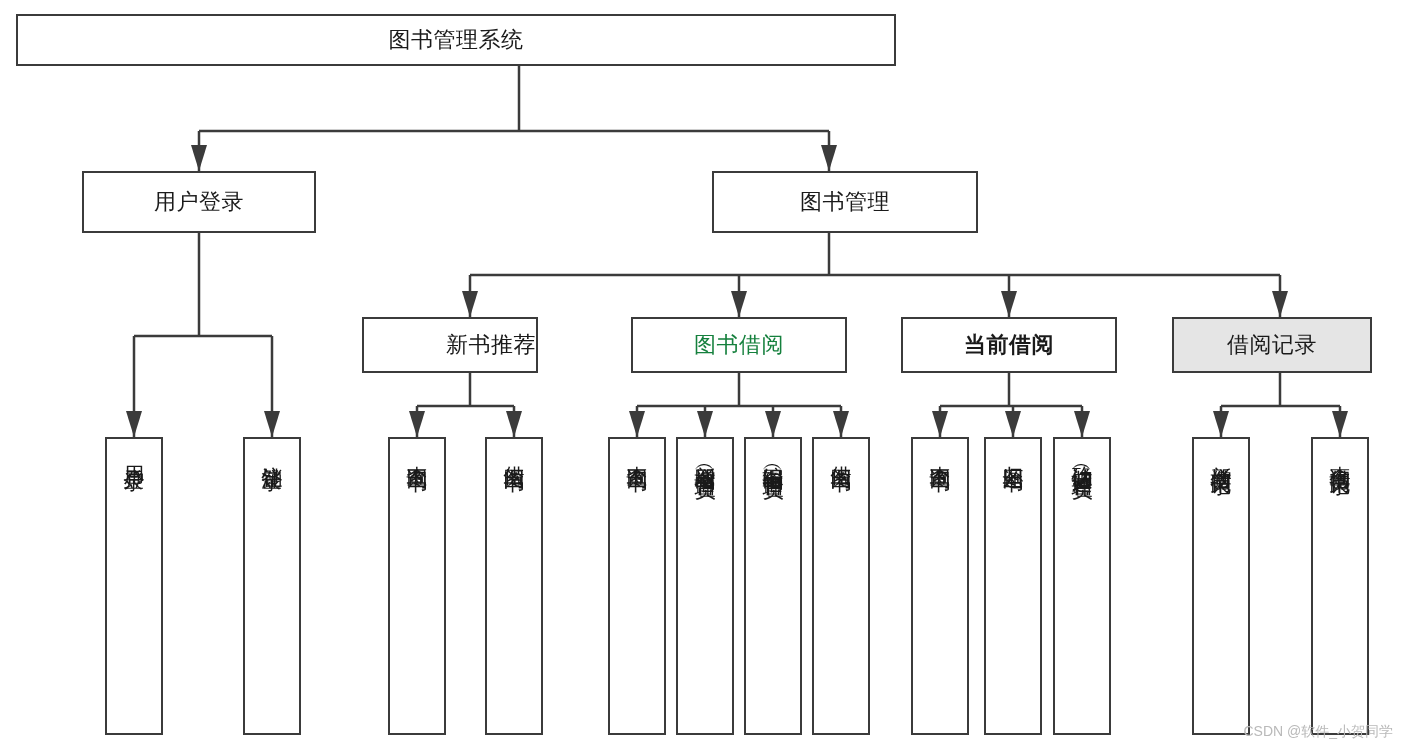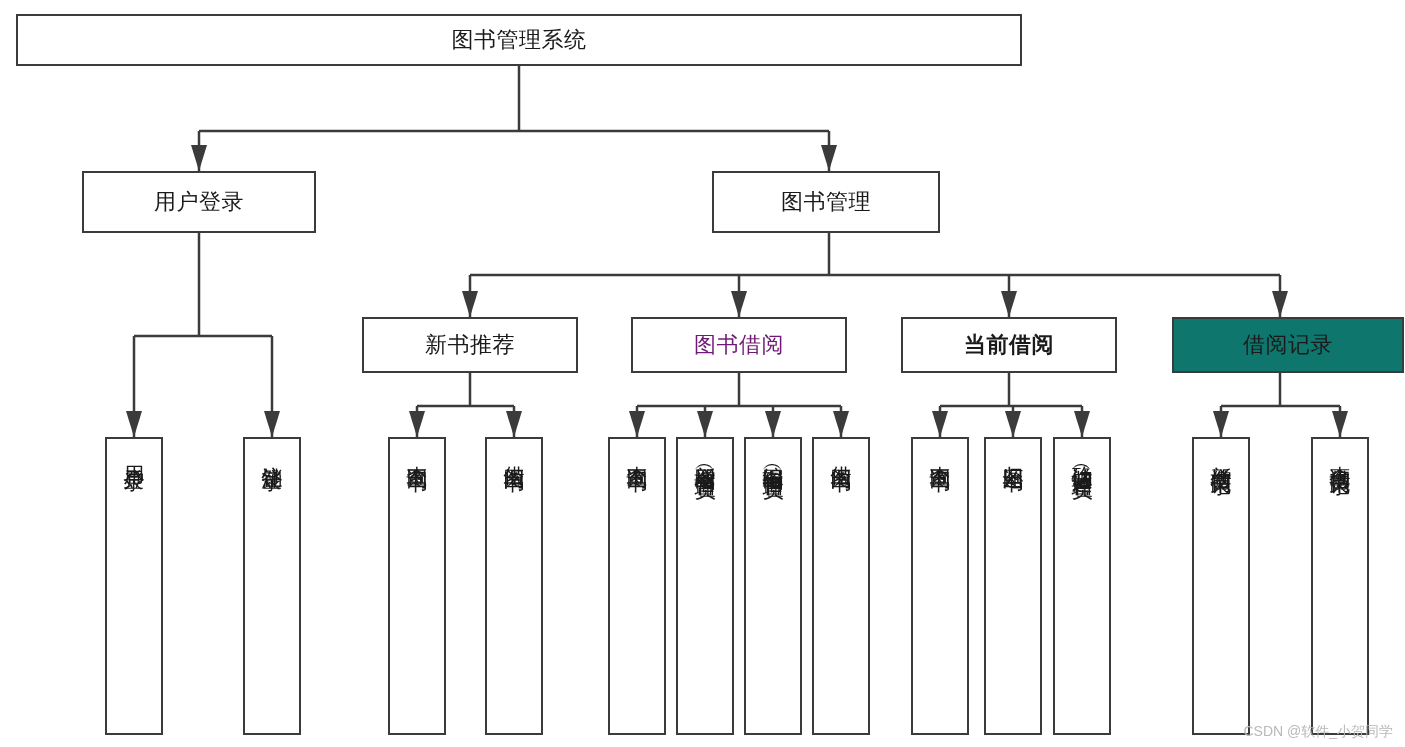--- a/index.html
+++ b/index.html
@@ -114,39 +114,39 @@
       <line x1="1082" y1="406" x2="1082" y2="437" stroke="#3b3b3b" stroke-width="2.5"></line>
       <path d="M 1074 411 L 1090 411 L 1082 437 Z" fill="#3b3b3b"></path>
       <line x1="1280" y1="373" x2="1280" y2="406" stroke="#3b3b3b" stroke-width="2.5"></line>
       <line x1="1221" y1="406" x2="1340" y2="406" stroke="#3b3b3b" stroke-width="2.5"></line>
       <line x1="1221" y1="406" x2="1221" y2="437" stroke="#3b3b3b" stroke-width="2.5"></line>
       <path d="M 1213 411 L 1229 411 L 1221 437 Z" fill="#3b3b3b"></path>
       <line x1="1340" y1="406" x2="1340" y2="437" stroke="#3b3b3b" stroke-width="2.5"></line>
       <path d="M 1332 411 L 1348 411 L 1340 437 Z" fill="#3b3b3b"></path>
     </svg>
   <div id="nodes-layer">
-      <div class="node" style="left: 16px; top: 14px; width: 1006px; height: 52px; border-color: rgb(59, 59, 59); background: rgb(255, 255, 255);">
+      <div class="node" style="left: 16px; top: 14px; width: 880px; height: 52px; border-color: rgb(59, 59, 59); background: rgb(255, 255, 255);">
         <span class="node-label" style="color: rgb(26, 26, 26);">图书管理系统</span>
       </div>
       <div class="node" style="left: 82px; top: 171px; width: 234px; height: 62px; border-color: rgb(59, 59, 59); background: rgb(255, 255, 255);">
         <span class="node-label" style="color: rgb(26, 26, 26);">用户登录</span>
       </div>
-      <div class="node" style="left: 712px; top: 171px; width: 228px; height: 62px; border-color: rgb(59, 59, 59); background: rgb(255, 255, 255);">
+      <div class="node" style="left: 712px; top: 171px; width: 266px; height: 62px; border-color: rgb(59, 59, 59); background: rgb(255, 255, 255);">
         <span class="node-label" style="color: rgb(26, 26, 26);">图书管理</span>
       </div>
-      <div class="node" style="left: 362px; top: 317px; width: 216px; height: 56px; border-color: rgb(59, 59, 59); background: rgb(255, 255, 255);">
+      <div class="node" style="left: 362px; top: 317px; width: 176px; height: 56px; border-color: rgb(59, 59, 59); background: rgb(255, 255, 255); justify-content: flex-end;">
         <span class="node-label" style="color: rgb(26, 26, 26);">新书推荐</span>
       </div>
       <div class="node" style="left: 631px; top: 317px; width: 216px; height: 56px; border-color: rgb(59, 59, 59); background: rgb(255, 255, 255);">
-        <span class="node-label" style="color: #701a75;">图书借阅</span>
+        <span class="node-label" style="color: #15803d;">图书借阅</span>
       </div>
       <div class="node" style="left: 901px; top: 317px; width: 216px; height: 56px; border-color: rgb(59, 59, 59); background: rgb(255, 255, 255);">
         <span class="node-label" style="color: rgb(26, 26, 26); font-weight: bold;">当前借阅</span>
       </div>
-      <div class="node" style="left: 1172px; top: 317px; width: 232px; height: 56px; border-color: rgb(59, 59, 59); background: #0f766e;">
+      <div class="node" style="left: 1172px; top: 317px; width: 200px; height: 56px; border-color: rgb(59, 59, 59); background: #e5e5e5;">
         <span class="node-label" style="color: rgb(26, 26, 26);">借阅记录</span>
       </div>
       <div class="node vertical" style="left: 105px; top: 437px; width: 58px; height: 298px; border-color: rgb(59, 59, 59); background: rgb(255, 255, 255);">
         <span class="node-label" style="color: rgb(26, 26, 26);">用户登录</span>
       </div>
       <div class="node vertical" style="left: 243px; top: 437px; width: 58px; height: 298px; border-color: rgb(59, 59, 59); background: rgb(255, 255, 255);">
         <span class="node-label" style="color: rgb(26, 26, 26);">注销登录</span>
       </div>
       <div class="node vertical" style="left: 388px; top: 437px; width: 58px; height: 298px; border-color: rgb(59, 59, 59); background: rgb(255, 255, 255);">
         <span class="node-label" style="color: rgb(26, 26, 26);">查询图书</span>

